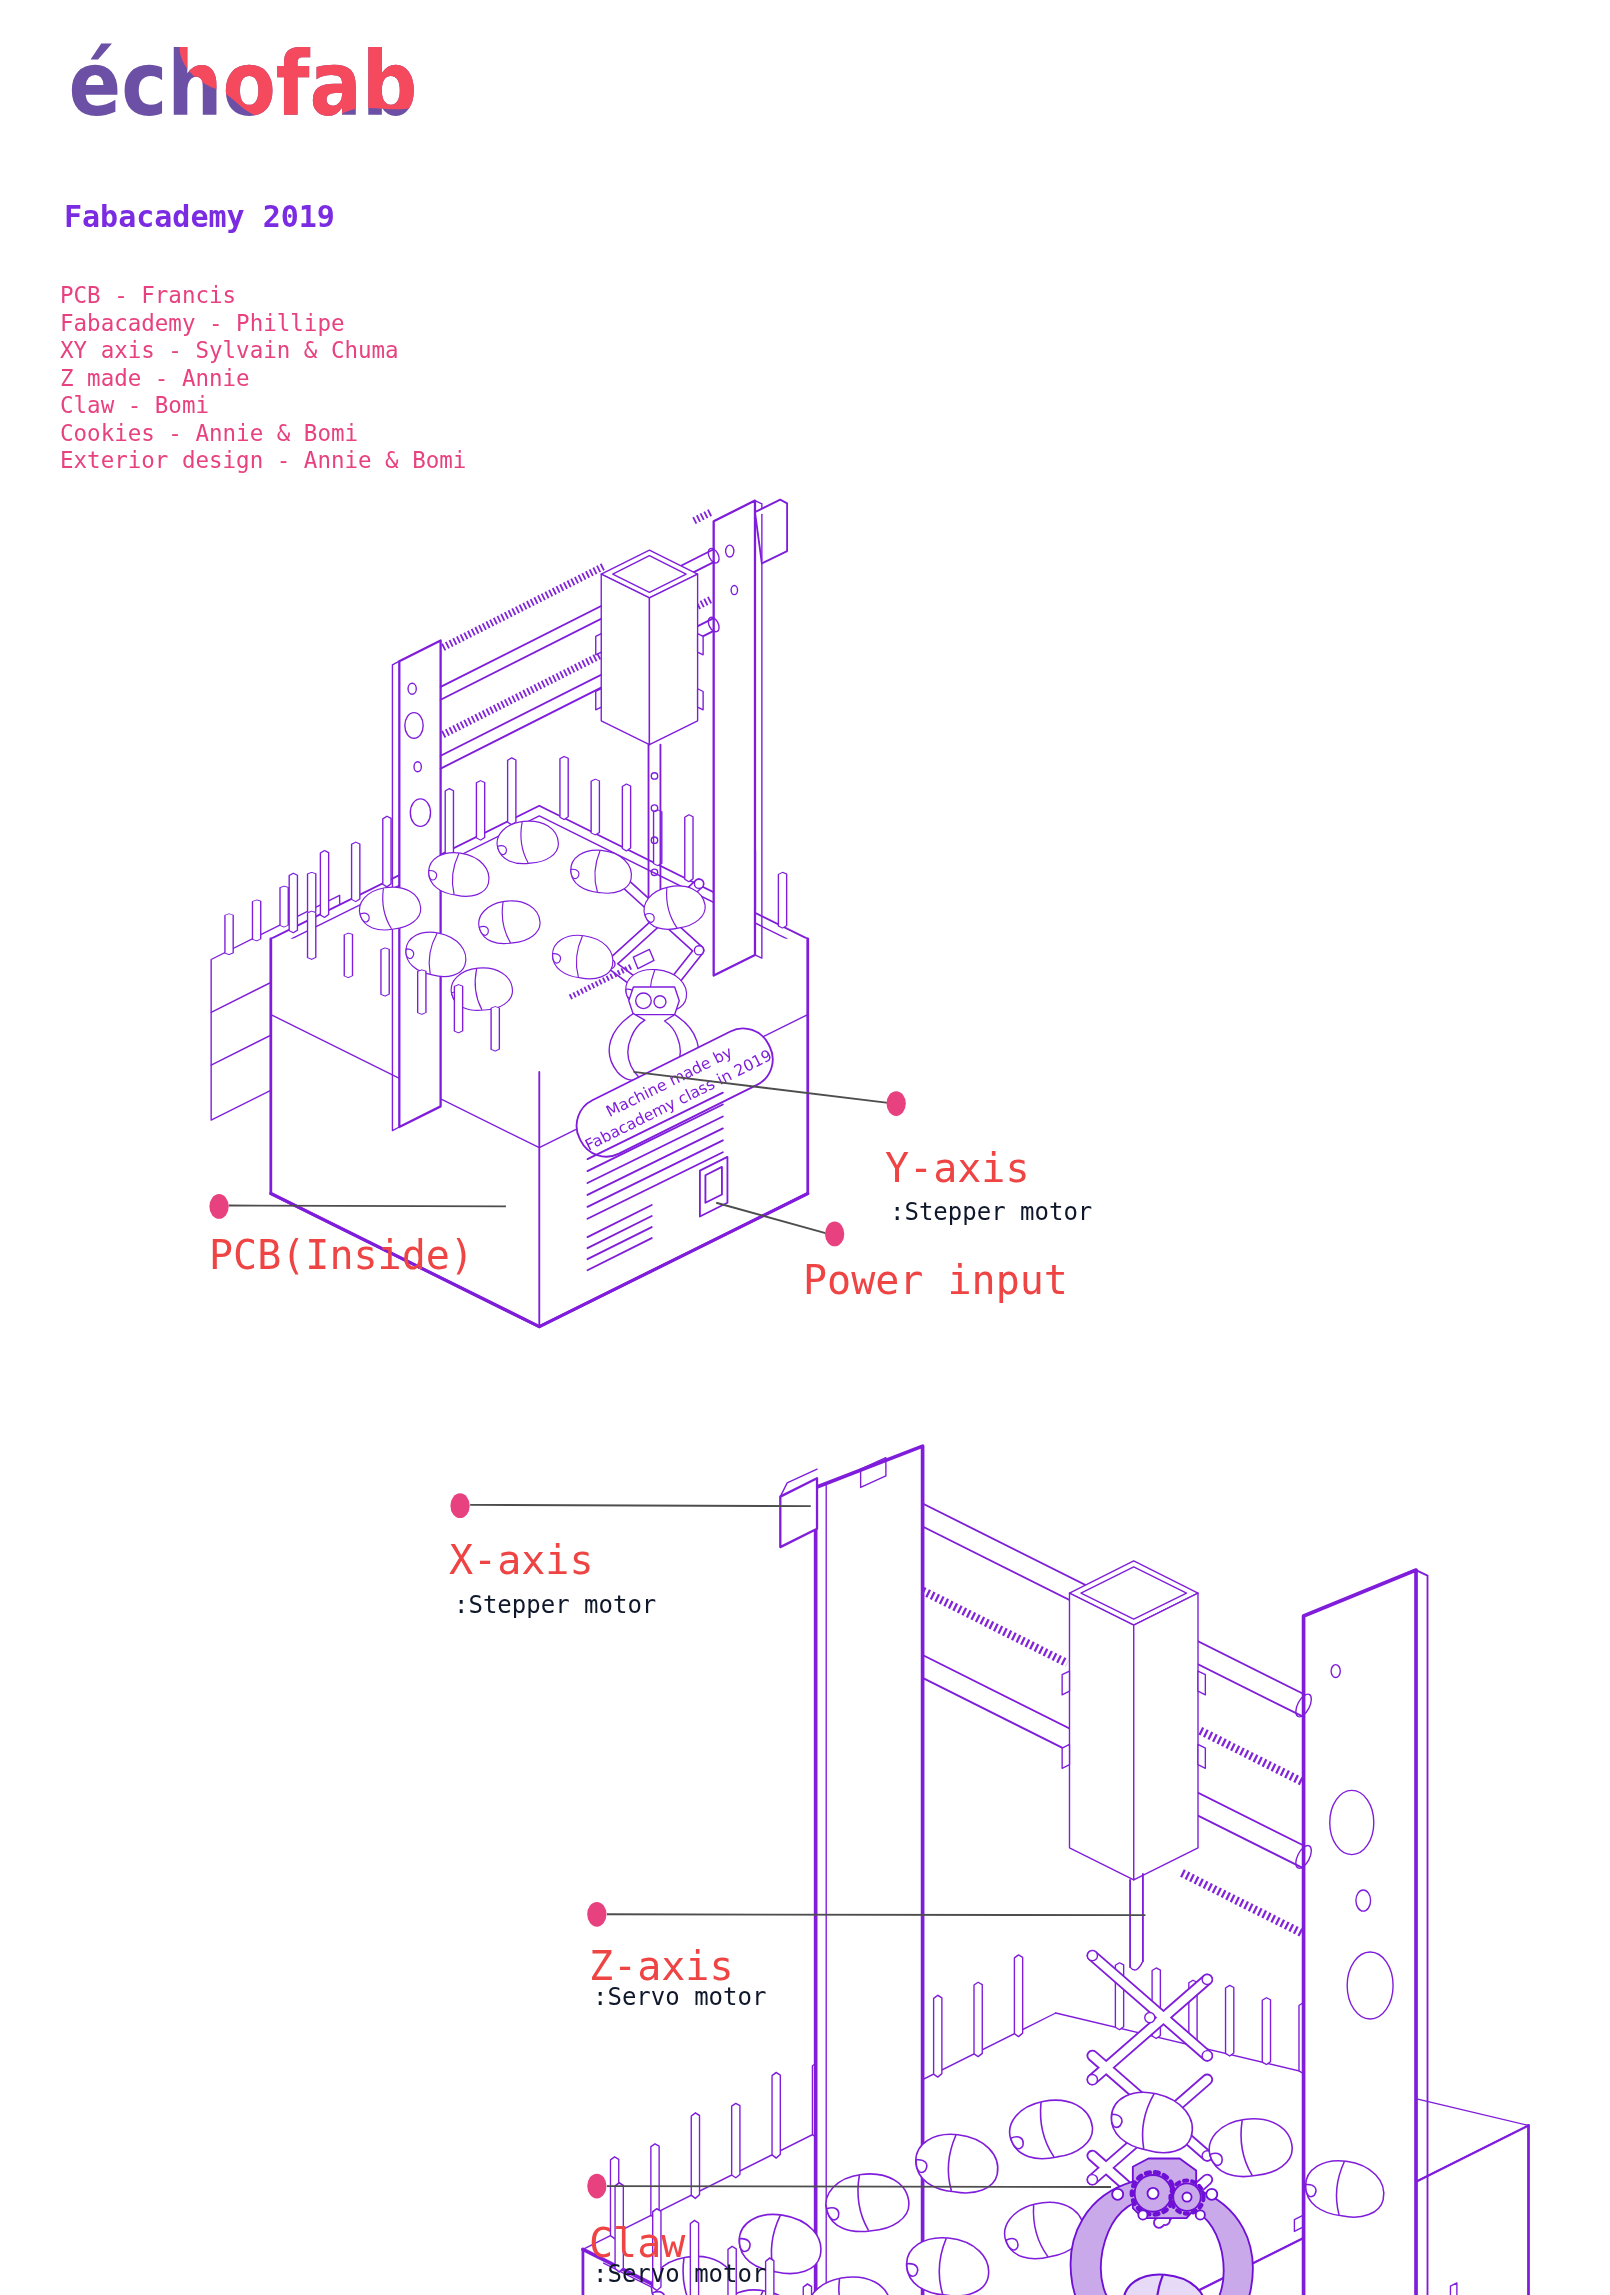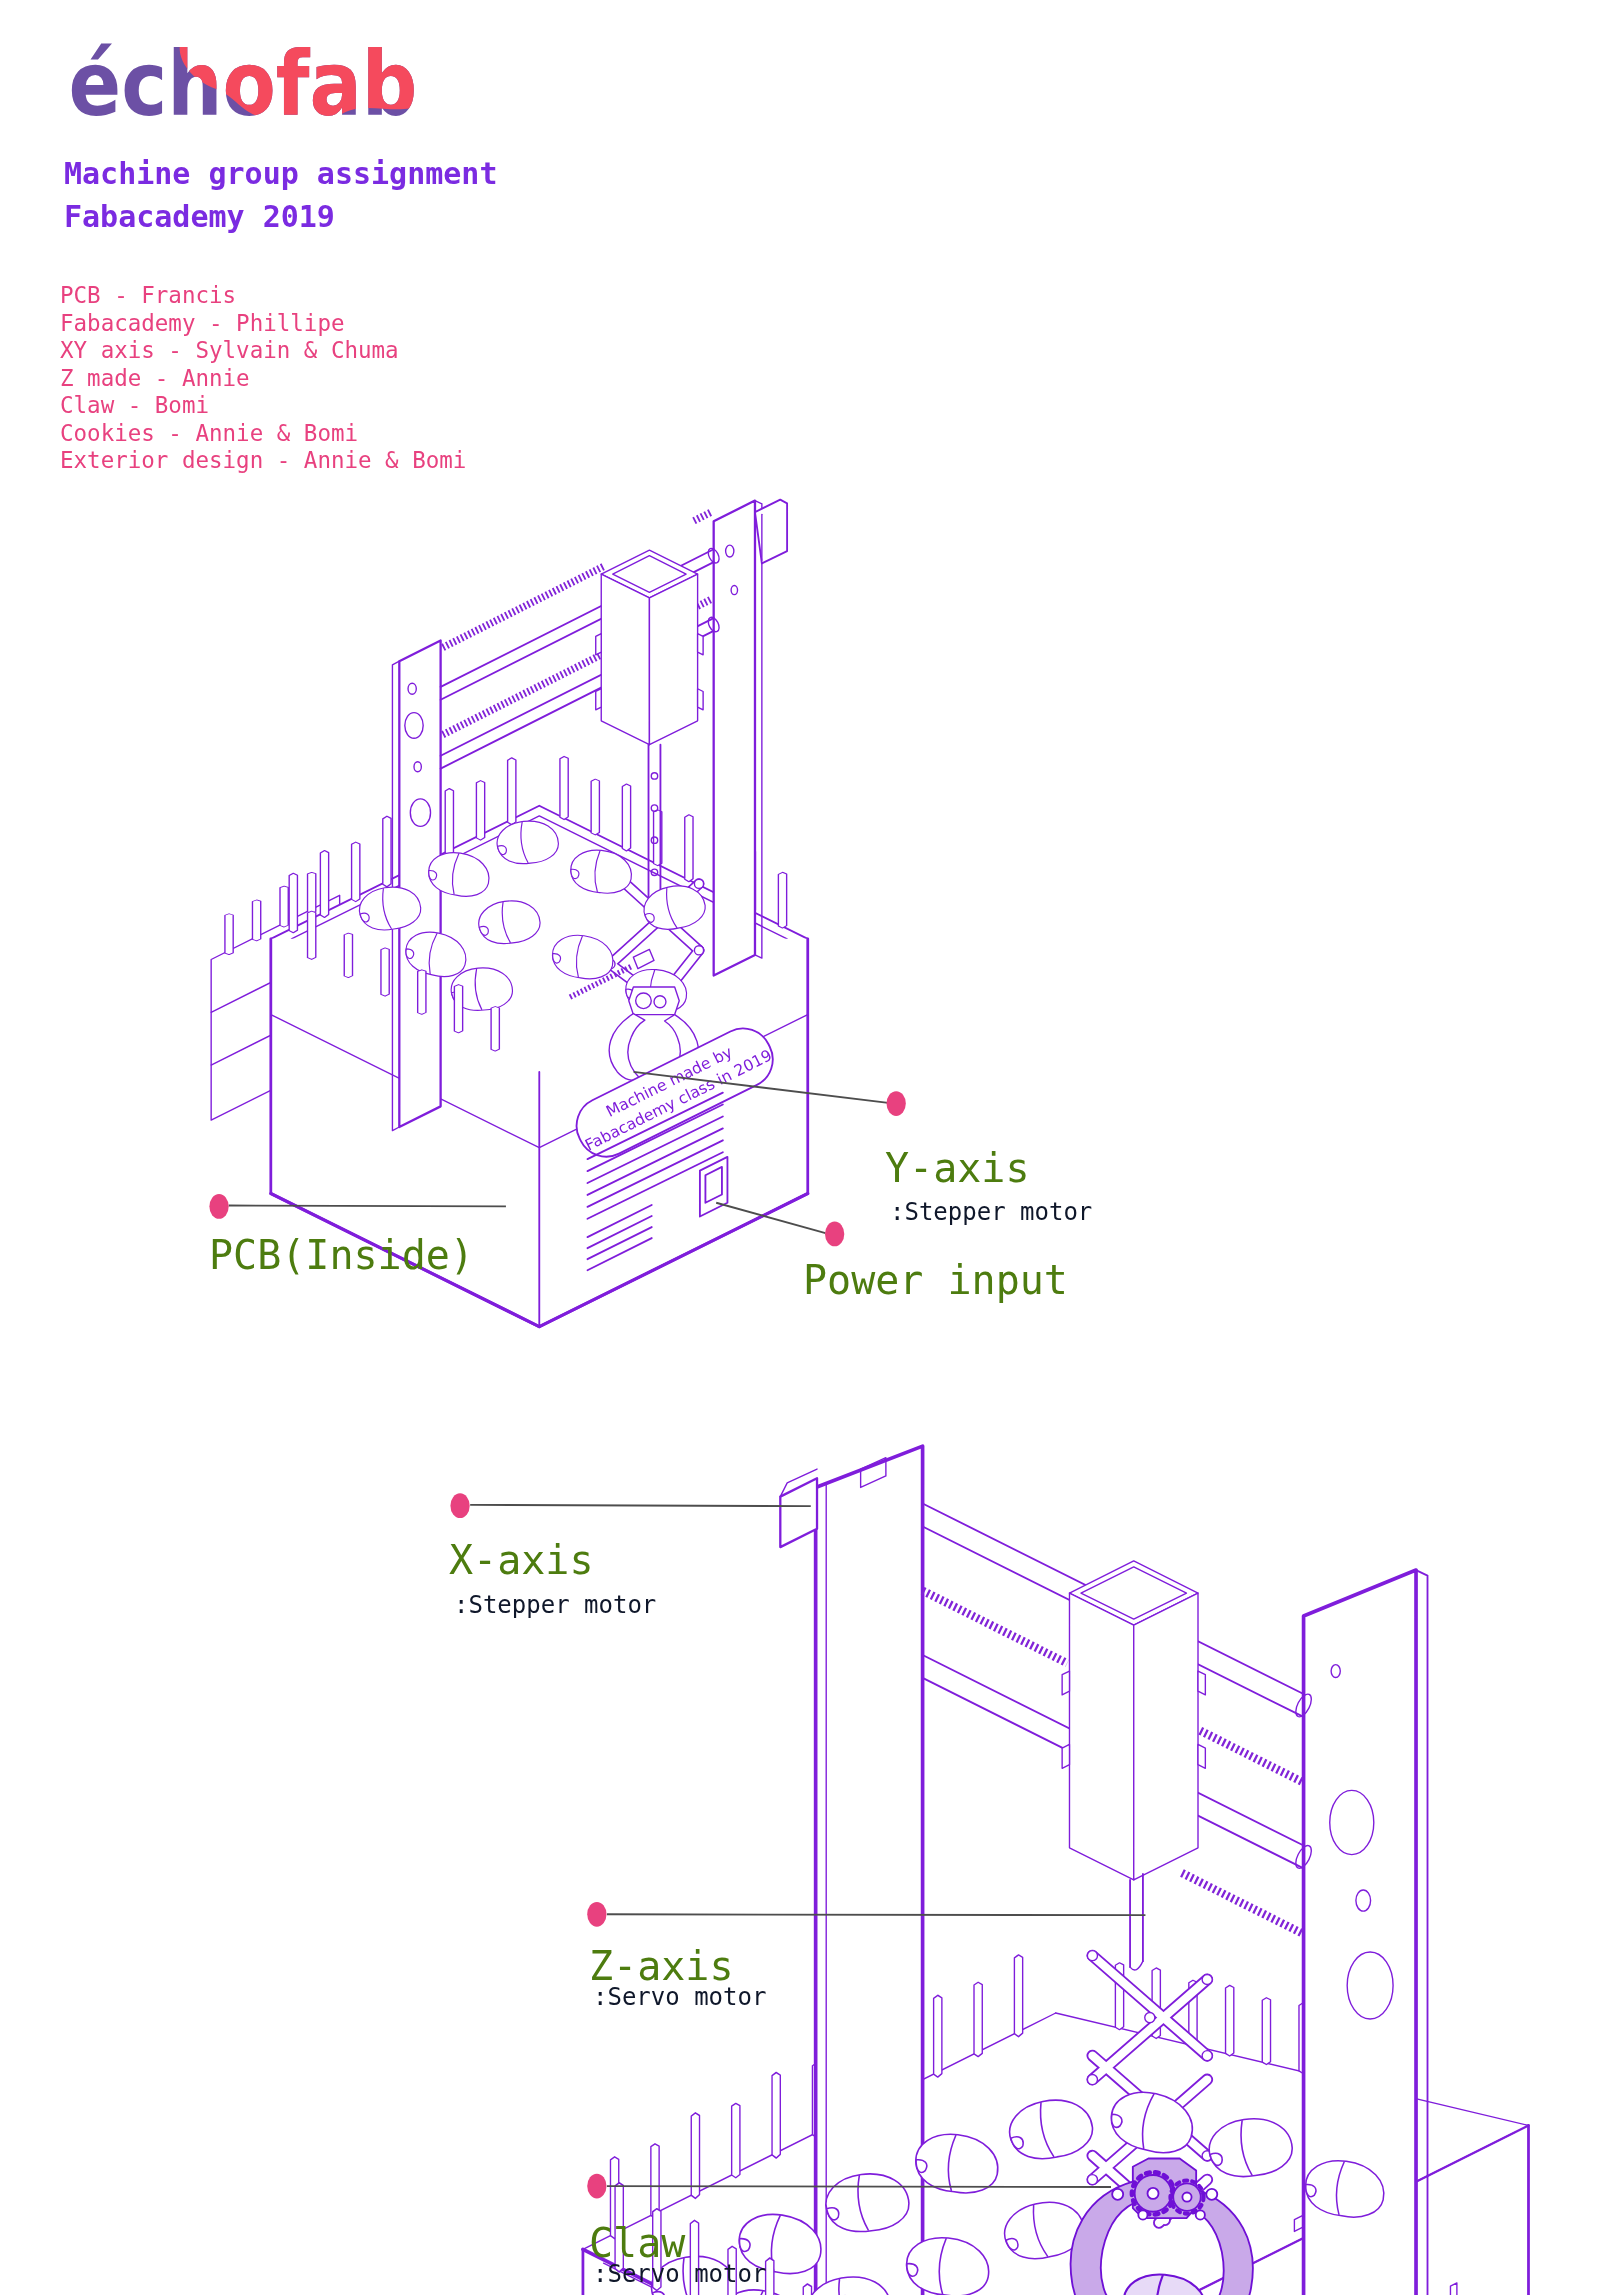--- a/index.html
+++ b/index.html
@@ -1,42 +1,41 @@
 <!DOCTYPE html>
 <html style="font-size:7.3px"><head>
 <meta charset="utf-8">
 <style>
   html,body{margin:0;padding:0;background:#fff;}
   #page{position:relative;width:1611px;height:2994px;background:#fff;overflow:hidden;
         font-family:"DejaVu Sans Mono",monospace;}
   .abs{position:absolute;}
   .h-line{font:bold 30px/44px "DejaVu Sans Mono",monospace;color:#7B2BE1;white-space:pre;}
   .credit{font:22.5px/27.5px "DejaVu Sans Mono",monospace;color:#E8417F;white-space:pre;}
-  .lbl{font:40px/1.05 "DejaVu Sans Mono",monospace;color:#4d7c0f;white-space:pre;}
+  .lbl{font:40px/1.05 "DejaVu Sans Mono",monospace;color:#ef4444;white-space:pre;}
   .sub{font:24px/1.1 "DejaVu Sans Mono",monospace;color:#0f172a;white-space:pre;}
   svg{display:block;}
 </style>
 </head>
 <body>
 
 <div id="page">
 
   <svg class="abs" style="left:64px;top:39px" width="358" height="99" viewBox="0 0 780 215">
     <defs>
       <clipPath id="logoWave">
         <path d="M253,0 C243,55 288,92 330,108 C372,124 380,152 422,168 C462,183 500,198 540,196 C578,194 598,152 650,150 C700,148 740,162 780,142 L780,0 Z"></path>
       </clipPath>
     </defs>
     <text x="10" y="165" font-family="DejaVu Sans, sans-serif" font-weight="bold" font-size="195" fill="#6C50A5" textLength="760" lengthAdjust="spacingAndGlyphs">échofab</text>
     <g clip-path="url(#logoWave)">
       <text x="10" y="165" font-family="DejaVu Sans, sans-serif" font-weight="bold" font-size="195" fill="#F54A5D" textLength="760" lengthAdjust="spacingAndGlyphs">échofab</text>
     </g>
   </svg>
 
-  <div class="abs h-line" style="left:64px;top:152px">Machine group assignment</div>
   <div class="abs h-line" style="left:64px;top:195px">Fabacademy 2019</div>
 
   <div class="abs" style="left:60px;top:282px">
     <div class="credit">PCB - Francis</div>
     <div class="credit">Fabacademy - Phillipe</div>
     <div class="credit">XY axis - Sylvain &amp; Chuma</div>
     <div class="credit">Z made - Annie</div>
     <div class="credit">Claw - Bomi</div>
     <div class="credit">Cookies - Annie &amp; Bomi</div>
     <div class="credit">Exterior design - Annie &amp; Bomi</div>

